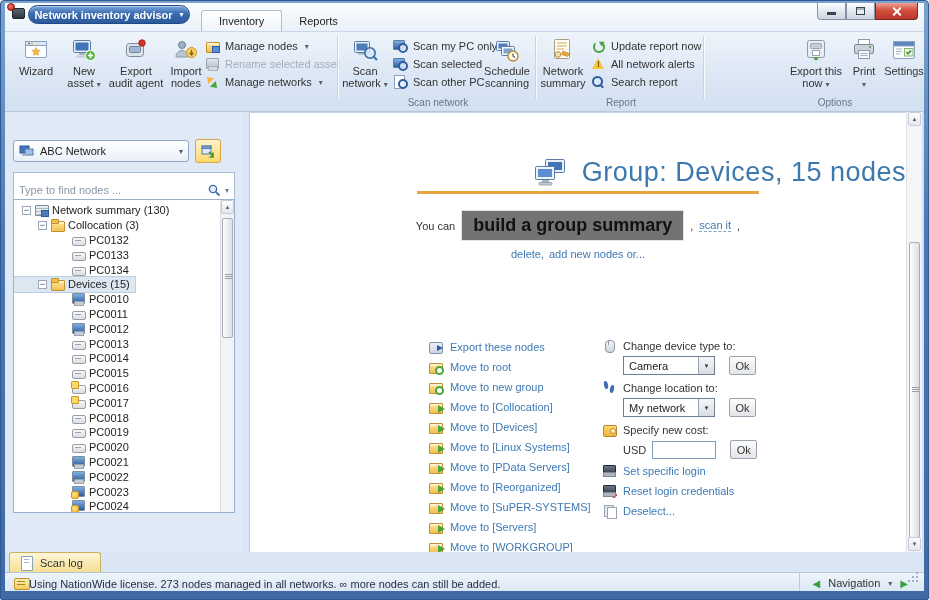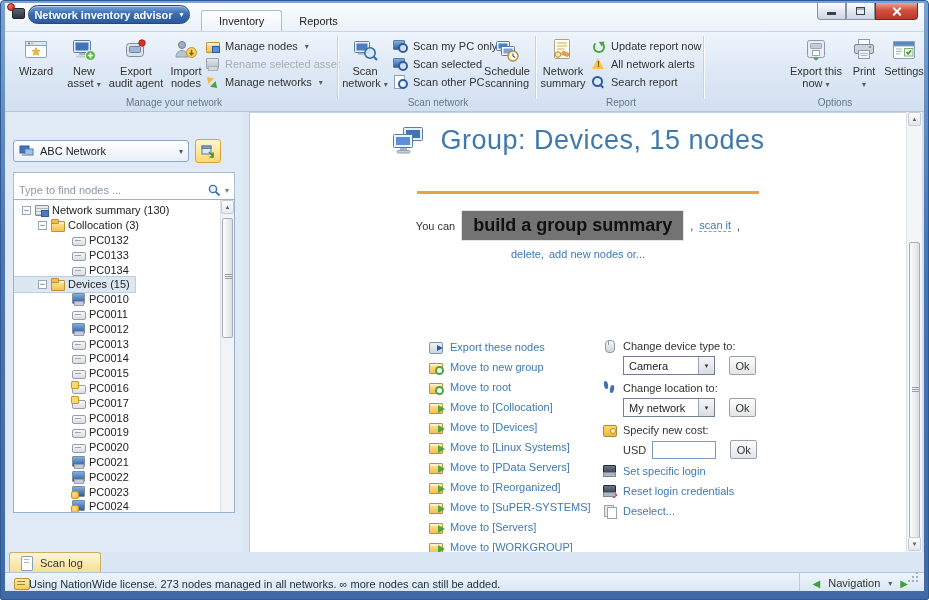--- a/index.html
+++ b/index.html
@@ -106,21 +106,21 @@
 .exp::before{content:"−";font-size:9px;line-height:7px;color:#444}
 .trow.has-exp .exp{display:inline-flex}
 .trow.selected{background:#dde7f2;outline:1px solid #bccfe2}
 .sbv{position:absolute;right:0;top:0;bottom:0;width:14px;background:#f2f3f6;border-left:1px solid #dcdfe5}
 .sb-arrow{position:absolute;left:0;width:13px;height:14px;display:flex;align-items:center;justify-content:center;font-size:6px;color:#55606e;background:linear-gradient(#fdfdfe,#e4e7ec);border:1px solid #c6cbd4;border-radius:2px}
 .sb-thumb{position:absolute;left:1px;width:11px;background:linear-gradient(90deg,#fdfdfd,#dcdfe4);border:1px solid #a8adb6;border-radius:2px}
 .sb-grip{position:absolute;left:2px;width:7px;height:5px;background:repeating-linear-gradient(#9aa0aa 0 1px,transparent 1px 2px)}
 
 
 .main{position:absolute;left:244px;top:109px;width:657px;height:440px;background:#fff;border-left:1px solid #b9cce0;border-top:1px solid #c5d5e6;overflow:hidden}
-.h-row{position:absolute;left:0;top:12px;width:100%;display:flex;align-items:center;justify-content:center;gap:13px}
+.h-row{position:absolute;left:0;top:44px;width:100%;display:flex;align-items:center;justify-content:flex-end;gap:13px}
 .h-title{font-size:27px;color:#3d79ae;letter-spacing:.5px}
 .h-rule{position:absolute;left:167px;top:78px;width:342px;height:3px;background:#e9a43e}
 .intro{position:absolute;top:97px;left:0;width:100%;display:flex;align-items:center;justify-content:center;gap:6px;font-size:11px;color:#333}
 .hl{font-size:18px;font-weight:bold;color:#111;background:#737373;border:1px solid #e3e3e3;padding:4px 11px}
 .blue{color:#3e79b4}
 .dashed{border-bottom:1px dashed #7fa3c8;cursor:pointer}
 .intro2{position:absolute;top:135px;left:0;width:100%;display:flex;justify-content:center;gap:5px;font-size:11px}
 .acts{position:absolute;left:178px;top:224px}
 .arow{display:flex;align-items:center;gap:7px;height:20px;cursor:pointer}
 .alabel{font-size:11px;color:#3e79b4}
@@ -229,21 +229,20 @@
     </div>
     <div class="sr disabled" style="left:200px;top:24px">
       <span class="ic ic-monitor-gray"></span>
       <span>Rename selected asset</span>
     </div>
     <div class="sr" style="left:200px;top:42px">
       <span class="ic ic-arrows2"></span>
       <span>Manage networks</span>
       <span class="caret">▾</span>
     </div>
-    <div class="glabel" style="left:8px;width:322px">Manage your network</div>
     <div class="rsep" style="left:332px"></div>
 
     <div class="bb" style="left:336px;width:48px">
       <svg width="26" height="26" viewBox="0 0 26 26">
             <rect x="2.5" y="4.5" width="15" height="11" rx="1" fill="#e8eff8" stroke="#5b7da6"></rect>
             <rect x="4.5" y="6.5" width="11" height="7" fill="#4f7dba"></rect>
             <rect x="6" y="16" width="8" height="1.6" fill="#a9b4c2"></rect>
             <circle cx="18" cy="16" r="5.2" fill="rgba(214,230,247,.85)" stroke="#3a6ea5" stroke-width="1.6"></circle>
             <path d="M21.8 19.8L25 23" stroke="#3a6ea5" stroke-width="2.2"></path>
           </svg>
@@ -509,26 +508,26 @@
       <span class="blue">add new nodes or...</span>
     </div>
 
     <div class="acts">
 
     <div class="arow">
           <span class="ic ic-export"></span>
           <span class="alabel">Export these nodes</span>
         </div>
           <div class="arow">
+          <span class="ic ic-folder-root"></span>
+          <span class="alabel">Move to root</span>
+        </div>
+          <div class="arow">
           <span class="ic ic-folder-new"></span>
           <span class="alabel">Move to new group</span>
-        </div>
-          <div class="arow">
-          <span class="ic ic-folder-root"></span>
-          <span class="alabel">Move to root</span>
         </div>
           <div class="arow">
           <span class="ic ic-folder-arrow"></span>
           <span class="alabel">Move to [Collocation]</span>
         </div>
           <div class="arow">
           <span class="ic ic-folder-arrow"></span>
           <span class="alabel">Move to [Devices]</span>
         </div>
           <div class="arow">

